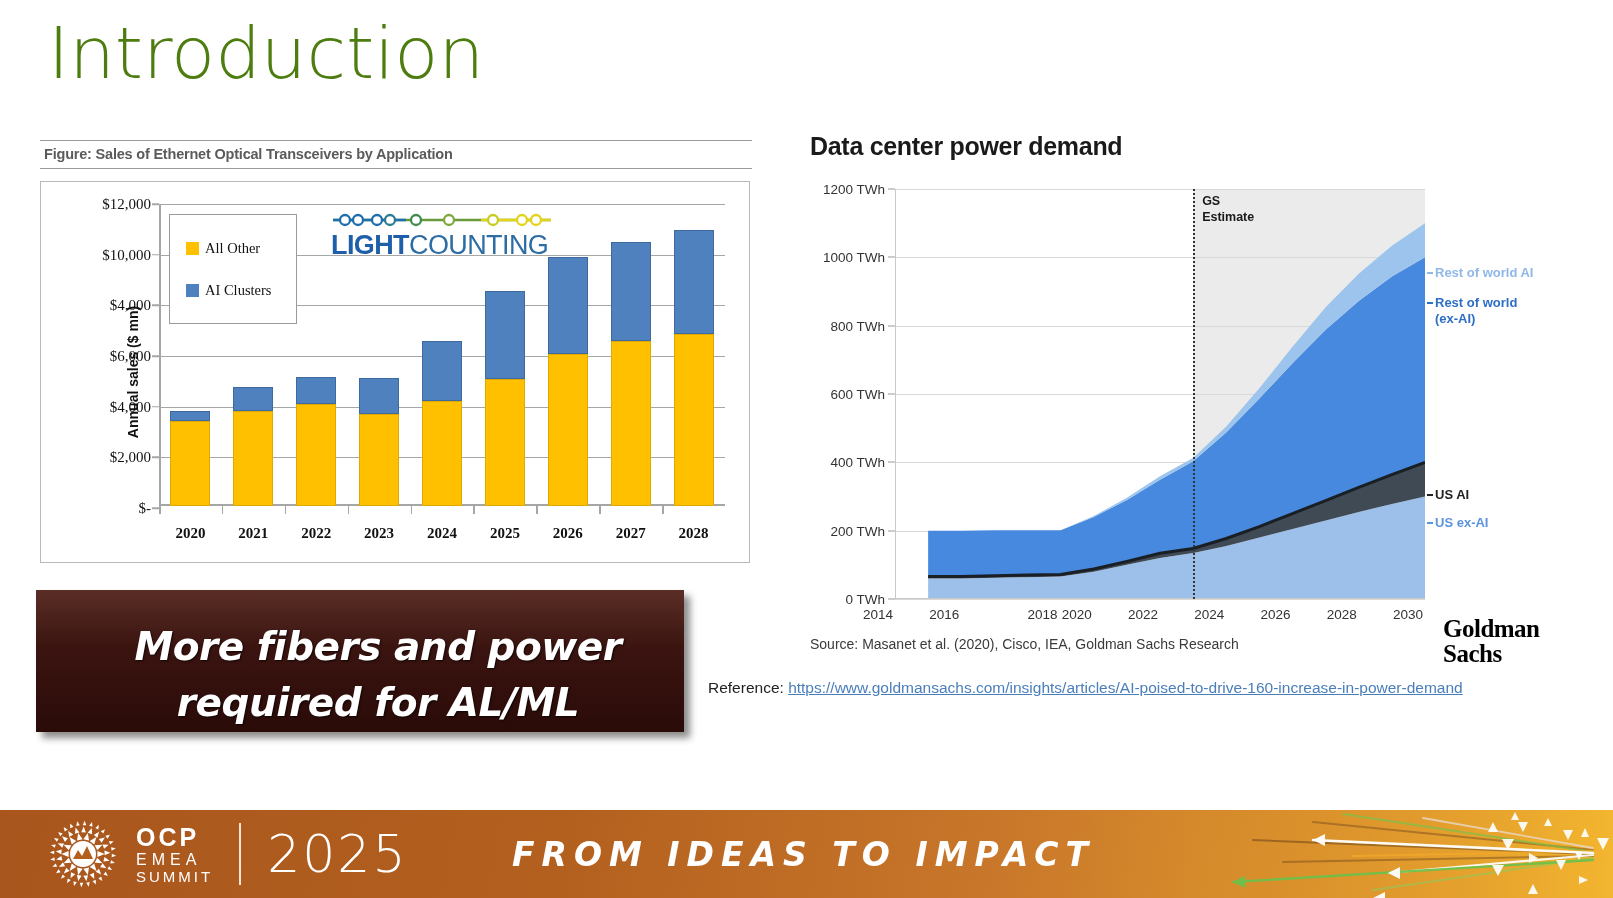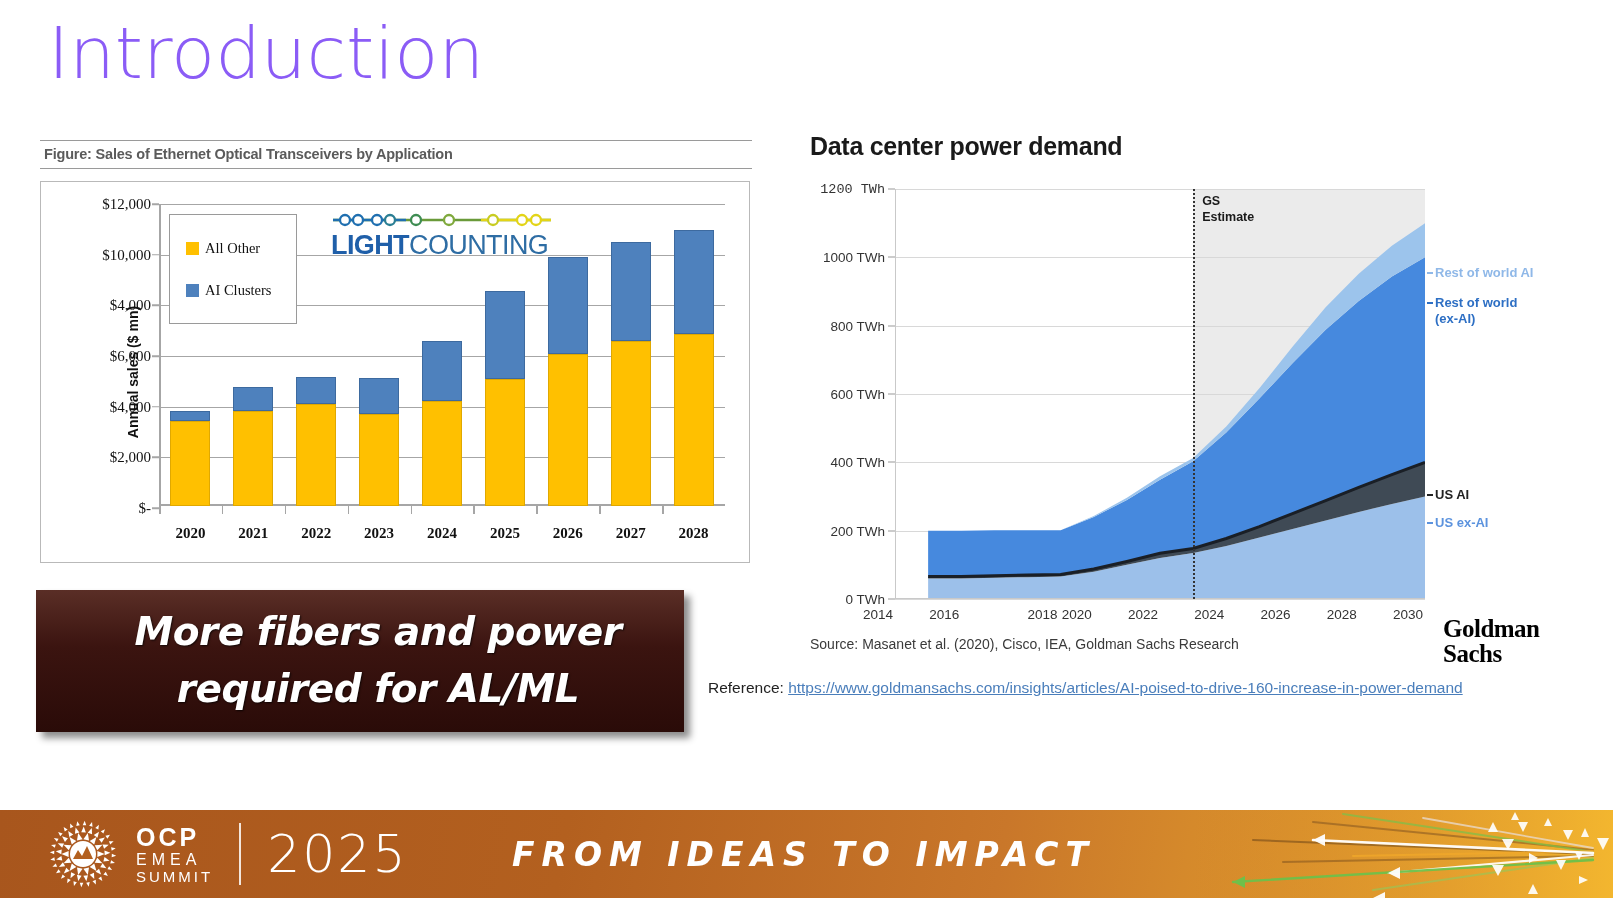--- a/index.html
+++ b/index.html
@@ -8,21 +8,21 @@
     background: #ffffff;
     font-family: "Liberation Sans", sans-serif;
     overflow: hidden;
   }
   .slide { position: relative; width: 1613px; height: 898px; background:#fff; }
 
   
   .slide-title {
     position: absolute; left: 48px; top: 16px;
     font-size: 72px; font-weight: 300; letter-spacing: 0px;
-    color: #8b5cf6; line-height: 1.05;
+    color: #4d7c0f; line-height: 1.05;
     font-family: "DejaVu Sans", sans-serif;
   }
 
   
   .lc-panel { position: absolute; left: 40px; top: 140px; width: 712px; }
   .lc-caption {
     font-size: 14.5px; font-weight: bold; color: #5b5b5b;
     padding: 5px 2px 6px 4px;
     border-top: 1.5px solid #9a9a9a;
     border-bottom: 1.5px solid #9a9a9a;
@@ -80,21 +80,21 @@
   .lc-logo .word { font-size:27px; font-weight:bold; letter-spacing:-0.6px; line-height:1;
                    font-family:"Liberation Sans", sans-serif; }
   .lc-logo .w1 { color:#1F5FA9; }
   .lc-logo .w2 { color:#2E6DA4; font-weight:400; }
 
   
   .callout {
     position:absolute; left:36px; top:590px; width:648px; height:142px;
     background: linear-gradient(to bottom, #5a2e26 0%, #3b1410 40%, #2a0b08 100%);
     box-shadow: 6px 6px 7px rgba(0,0,0,0.45);
-    display:flex; align-items:center; justify-content:center;
+    display:flex; align-items:flex-end; justify-content:center;
     text-align:center;
     padding-left:36px;
   }
   .callout-text {
     color:#ffffff; font-size:39px; font-weight:bold; font-style:italic;
     line-height:1.45; font-family:"DejaVu Sans", sans-serif;
     text-shadow: 1px 1px 2px rgba(0,0,0,0.7);
     letter-spacing:-0.5px;
   }
 
@@ -343,21 +343,21 @@
           <div class="gs-ytick" style="top: 341.667px;">200 TWh</div>
           <div class="gs-ytick-mark" style="top: 341.667px;"></div>
           <div class="gs-ytick" style="top: 273.333px;">400 TWh</div>
           <div class="gs-ytick-mark" style="top: 273.333px;"></div>
           <div class="gs-ytick" style="top: 205px;">600 TWh</div>
           <div class="gs-ytick-mark" style="top: 205px;"></div>
           <div class="gs-ytick" style="top: 136.667px;">800 TWh</div>
           <div class="gs-ytick-mark" style="top: 136.667px;"></div>
           <div class="gs-ytick" style="top: 68.3333px;">1000 TWh</div>
           <div class="gs-ytick-mark" style="top: 68.3333px;"></div>
-          <div class="gs-ytick" style="top: 0px; font-family: Liberation Mono, monospace;">1200 TWh</div>
+          <div class="gs-ytick" style="top: 0px;">1200 TWh</div>
           <div class="gs-ytick-mark" style="top: 0px;"></div>
         </div>
       <div class="gs-xlabels" id="gs-xlabels">
           <div class="gs-xlabel" style="left: 0px;">2014</div>
           <div class="gs-xlabel" style="left: 66.25px;">2016</div>
           <div class="gs-xlabel" style="left: 132.5px; margin-left: 32px;">2018</div>
           <div class="gs-xlabel" style="left: 198.75px;">2020</div>
           <div class="gs-xlabel" style="left: 265px;">2022</div>
           <div class="gs-xlabel" style="left: 331.25px;">2024</div>
           <div class="gs-xlabel" style="left: 397.5px;">2026</div>

